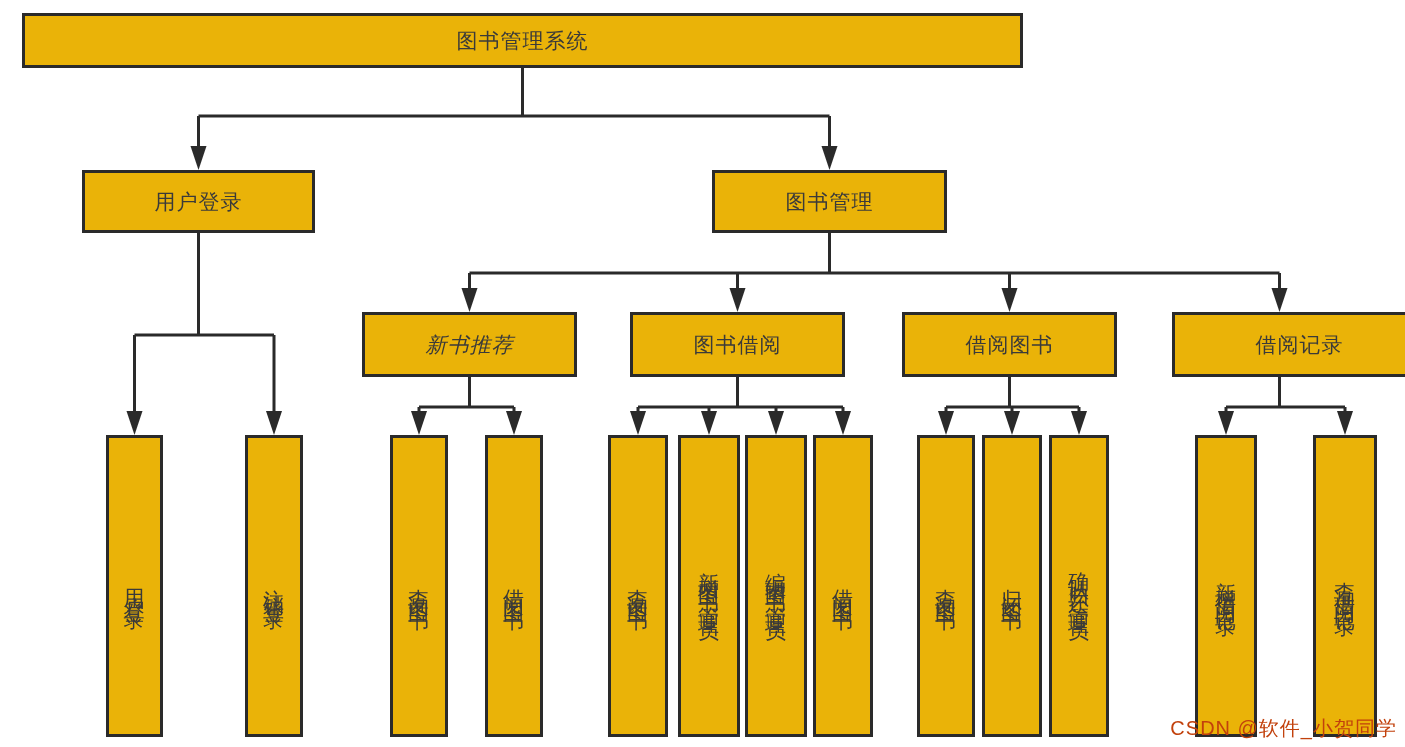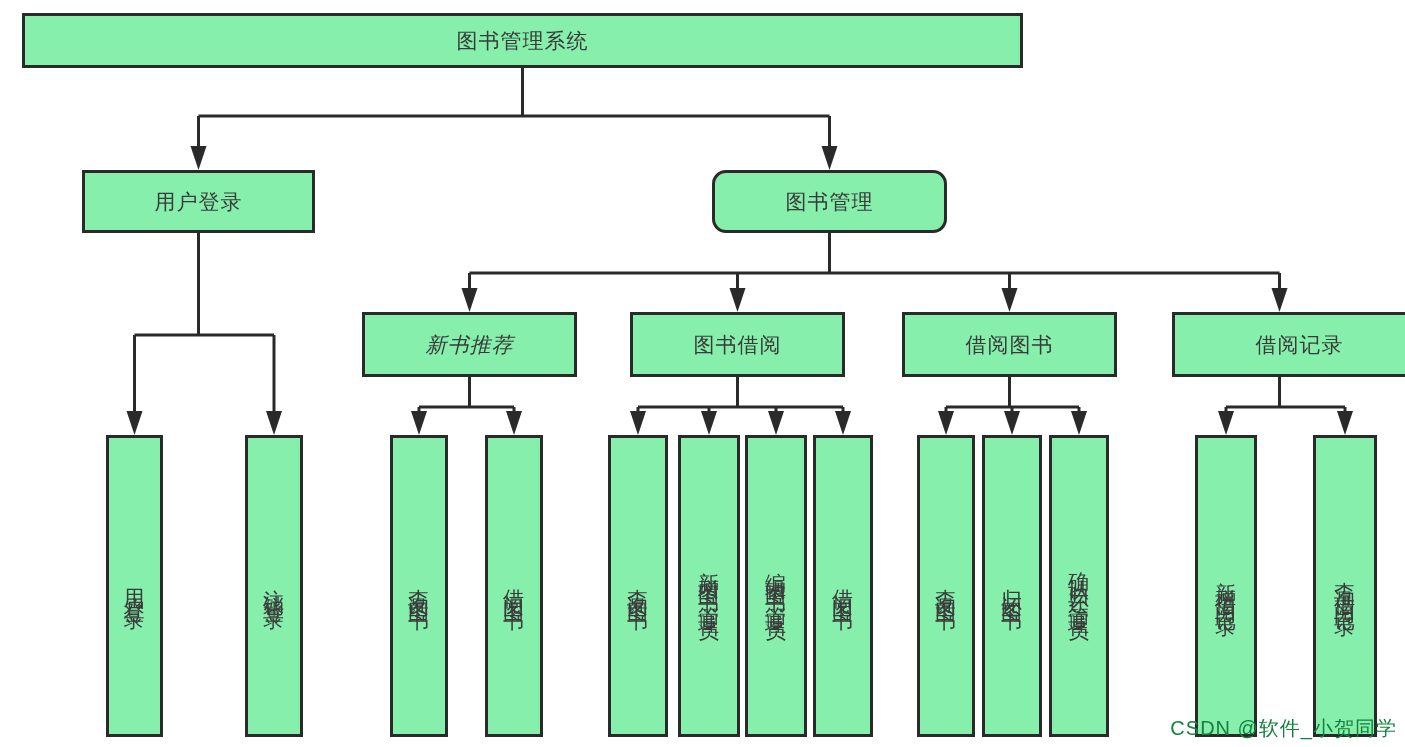--- a/index.html
+++ b/index.html
@@ -16,21 +16,21 @@
 
   #edges {
     position: absolute;
     left: 0; top: 0;
     width: 1405px;
     height: 747px;
   }
 
   .node {
     position: absolute;
-    background: #86efac;
+    background: #eab308;
     border: 3px solid #2a2a2a;
     display: flex;
     align-items: center;
     justify-content: center;
     color: #3a3a3a;
     overflow: hidden;
   }
   .node.h .label {
     font-size: 21px;
     letter-spacing: 1px;
@@ -81,21 +81,21 @@
       <polygon points="1337,411 1353,411 1345,435" fill="#2a2a2a"></polygon>
       <path d="M522.5 68V116M198.5 116H829.5M198.5 116V150M829.5 116V150M198.5 233V335M134.5 335H274M134.5 335V415M274 335V415M829.5 233V273M469.5 273H1279.5M469.5 273V292M737.5 273V292M1009.5 273V292M1279.5 273V292M469.5 377V407M419 407H514M419 407V415M514 407V415M737.5 377V407M638 407H843M638 407V415M709 407V415M776 407V415M843 407V415M1009.5 377V407M946 407H1079M946 407V415M1012 407V415M1079 407V415M1279.5 377V407M1226 407H1345M1226 407V415M1345 407V415" stroke="#2a2a2a" stroke-width="3" fill="none"></path>
     </svg>
   <div id="nodes">
       <div class="node h" style="left: 22px; top: 13px; width: 1001px; height: 55px; border-color: rgb(42, 42, 42); color: rgb(58, 58, 58);">
         <span class="label">图书管理系统</span>
       </div>
       <div class="node h" style="left: 82px; top: 170px; width: 233px; height: 63px; border-color: rgb(42, 42, 42); color: rgb(58, 58, 58);">
         <span class="label">用户登录</span>
       </div>
-      <div class="node h" style="left: 712px; top: 170px; width: 235px; height: 63px; border-color: rgb(42, 42, 42); color: rgb(58, 58, 58); border-radius: 14px;">
+      <div class="node h" style="left: 712px; top: 170px; width: 235px; height: 63px; border-color: rgb(42, 42, 42); color: rgb(58, 58, 58);">
         <span class="label">图书管理</span>
       </div>
       <div class="node h" style="left: 362px; top: 312px; width: 215px; height: 65px; border-color: rgb(42, 42, 42); color: rgb(58, 58, 58); font-style: italic;">
         <span class="label">新书推荐</span>
       </div>
       <div class="node h" style="left: 630px; top: 312px; width: 215px; height: 65px; border-color: rgb(42, 42, 42); color: rgb(58, 58, 58);">
         <span class="label">图书借阅</span>
       </div>
       <div class="node h" style="left: 902px; top: 312px; width: 215px; height: 65px; border-color: rgb(42, 42, 42); color: rgb(58, 58, 58);">
         <span class="label">借阅图书</span>
@@ -136,14 +136,14 @@
       <div class="node v" style="left: 1049px; top: 435px; width: 60px; height: 302px; border-color: rgb(42, 42, 42); color: rgb(58, 58, 58);">
         <span class="label">确认归还（管理员）</span>
       </div>
       <div class="node v" style="left: 1195px; top: 435px; width: 62px; height: 302px; border-color: rgb(42, 42, 42); color: rgb(58, 58, 58);">
         <span class="label">新增借阅记录</span>
       </div>
       <div class="node v" style="left: 1313px; top: 435px; width: 64px; height: 302px; border-color: rgb(42, 42, 42); color: rgb(58, 58, 58);">
         <span class="label">查询借阅记录</span>
       </div>
     </div>
-  <div class="watermark" style="color: #15803d;">CSDN @软件_小贺同学</div>
+  <div class="watermark" style="color: #c2410c;">CSDN @软件_小贺同学</div>
 </div>
 
 </body></html>

